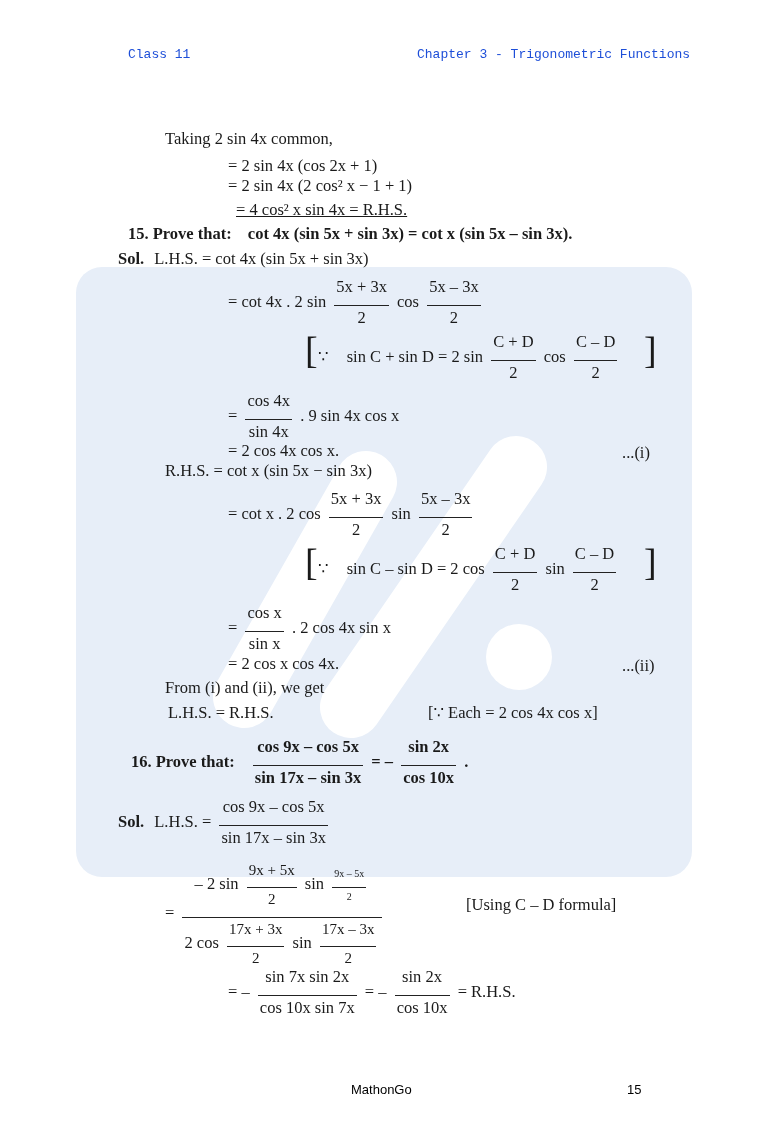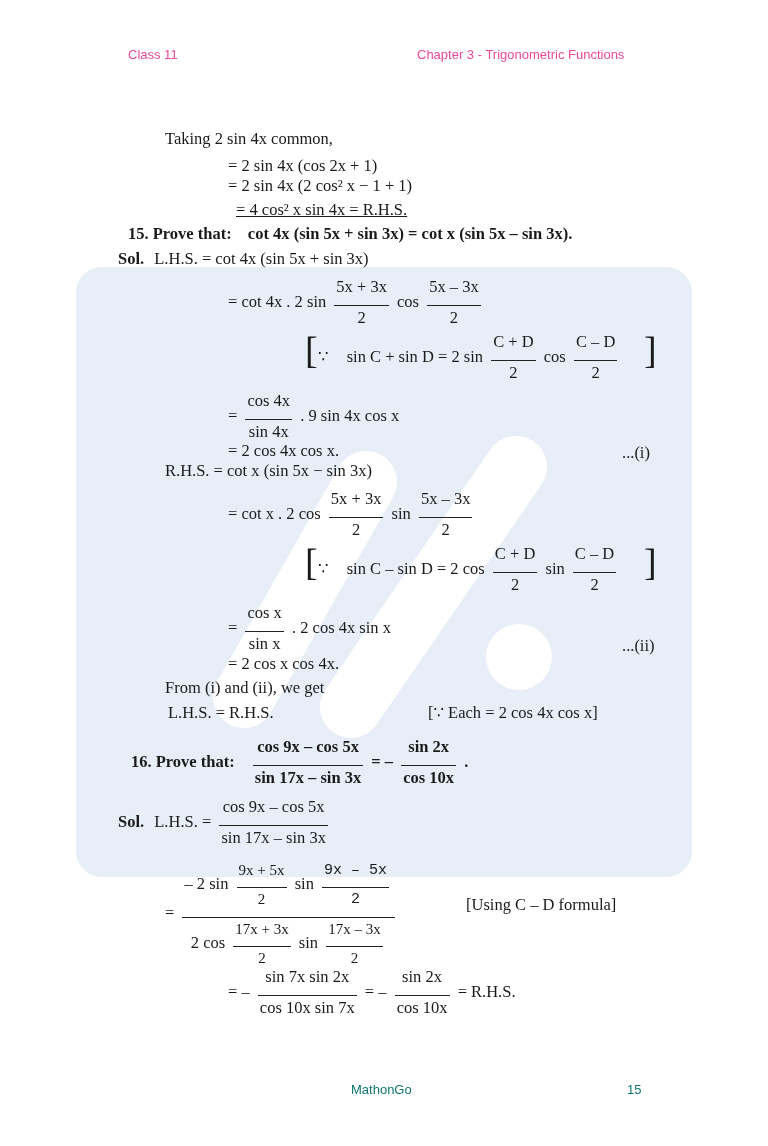--- a/index.html
+++ b/index.html
@@ -1,32 +1,32 @@
 <!DOCTYPE html>
 <html><head>
 <meta charset="utf-8">
 <style>
   html, body { margin: 0; padding: 0; background: #ffffff; }
   body { width: 768px; height: 1146px; position: relative; overflow: hidden;
          font-family: "Liberation Serif", "DejaVu Serif", serif; color: #1a1a1a; }
-  .hdr { position: absolute; font-family: Liberation Sans, sans-serif;
-         font-size: 13px; color: #ec4899; }
+  .hdr { position: absolute; font-family: Liberation Mono, monospace;
+         font-size: 13px; color: #1d4ed8; }
   .wm-box { position: absolute; left: 76px; top: 267px; width: 616px; height: 610px;
             background: #e7eef8; border-radius: 26px; }
   .wm-svg { position: absolute; left: 76px; top: 267px; }
   .ln { position: absolute; font-size: 16.5px; white-space: nowrap; line-height: 1; }
   .b { font-weight: bold; }
   .frac { display: inline-block; vertical-align: middle; text-align: center; margin: 0 4px; }
   .frac > span { display: block; padding: 0 2px; line-height: 1.15; }
   .frac > .num { border-bottom: 1px solid #222; padding-bottom: 8px; }
   .frac > .den { padding-top: 3px; }
   .brk { position: absolute; font-size: 38px; font-weight: 200; line-height: 1; }
   .tag { position: absolute; font-size: 16.5px; }
   .ft { position: absolute; font-family: "Liberation Sans", "DejaVu Sans", sans-serif;
-        font-size: 13px; color: #0f766e; }
+        font-size: 13px; color: #000000; }
 </style>
 </head>
 <body>
 
 <div class="hdr" style="left:128px;top:47px;">Class 11</div>
 <div class="hdr" style="left:417px;top:47px;">Chapter 3 - Trigonometric Functions</div>
 
 <div class="wm-box"></div>
 <svg class="wm-svg" width="616" height="610">
   <line x1="168" y1="430" x2="290" y2="215" stroke="#ffffff" stroke-width="62" stroke-linecap="round"></line>
@@ -93,21 +93,21 @@
 </div>
 <div class="brk" style="left:644px;top:543px;">]</div>
 
 <div class="ln" style="left:228px;top:604px;">
   <span>=</span>
   <span class="frac"><span class="num">cos x</span><span class="den">sin x</span></span>
   <span>. 2 cos 4x sin x</span>
 </div>
 
 <div class="ln" style="left:228px;top:656px;">= 2 cos x cos 4x.</div>
-<div class="tag" style="left:622px;top:636px;">...(ii)</div>
+<div class="tag" style="left:622px;top:656px;">...(ii)</div>
 <div class="ln" style="left:165px;top:680px;">From (i) and (ii), we get</div>
 <div class="ln" style="left:168px;top:705px;">L.H.S. = R.H.S.</div>
 <div class="ln" style="left:428px;top:705px;">[∵  Each = 2 cos 4x cos x]</div>
 
 <div class="ln b" style="left:131px;top:738px;">
   <span>16.</span>
   <span>Prove that:</span>
   <span class="frac" style="margin-left:14px;"><span class="num">cos 9x – cos 5x</span><span class="den">sin 17x – sin 3x</span></span>
   <span>= –</span>
   <span class="frac"><span class="num">sin 2x</span><span class="den">cos 10x</span></span>
@@ -120,21 +120,21 @@
   <span class="frac"><span class="num">cos 9x – cos 5x</span><span class="den">sin 17x – sin 3x</span></span>
 </div>
 
 <div class="ln" style="left:165px;top:862px;">
   <span>=</span>
   <span class="frac">
     <span class="num">
       <span>– 2 sin</span>
       <span class="frac" style="font-size:15px;"><span class="num">9x + 5x</span><span class="den">2</span></span>
       <span>sin</span>
-      <span class="frac" style="font-size:15px;font-family:Liberation Mono, monospace;"><span class="num">9x – 5x</span><span class="den">2</span></span>
+      <span class="frac" style="font-size:10px;"><span class="num">9x – 5x</span><span class="den">2</span></span>
     </span>
     <span class="den">
       <span>2 cos</span>
       <span class="frac" style="font-size:15px;"><span class="num">17x + 3x</span><span class="den">2</span></span>
       <span>sin</span>
       <span class="frac" style="font-size:15px;"><span class="num">17x – 3x</span><span class="den">2</span></span>
     </span>
   </span>
 </div>
 <div class="ln" style="left:466px;top:897px;">[Using C – D formula]</div>

